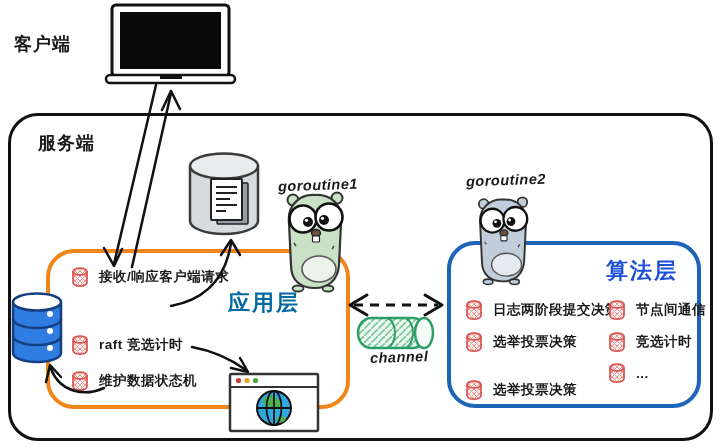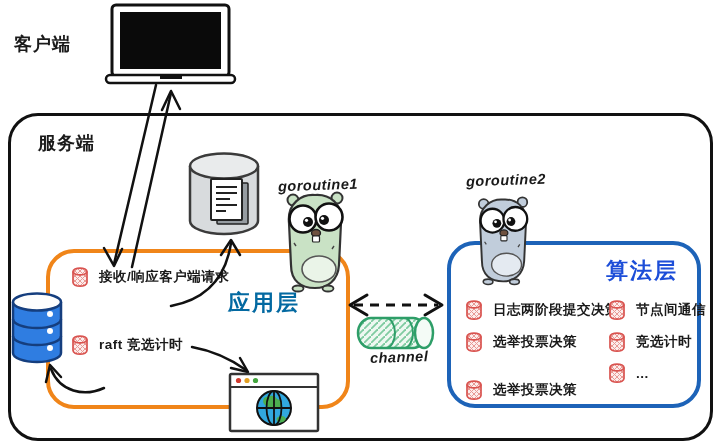--- a/index.html
+++ b/index.html
@@ -78,20 +78,26 @@
         <use href="#cyl-sym"></use>
       </svg>
     <span>接收/响应客户端请求</span>
   </div>
   <div class="row" style="left:70px;top:334px">
     <svg viewBox="0 0 20 22">
         <use href="#cyl-sym"></use>
       </svg>
     <span>raft 竞选计时</span>
   </div>
+  <div class="row" style="left:70px;top:370px">
+    <svg viewBox="0 0 20 22">
+        <use href="#cyl-sym"></use>
+      </svg>
+    <span>维护数据状态机</span>
+  </div>
 
   <div class="row" style="left:464px;top:299px">
     <svg viewBox="0 0 20 22">
         <use href="#cyl-sym"></use>
       </svg>
     <span>日志两阶段提交决策</span>
   </div>
   <div class="row" style="left:464px;top:331px">
     <svg viewBox="0 0 20 22">
         <use href="#cyl-sym"></use>

